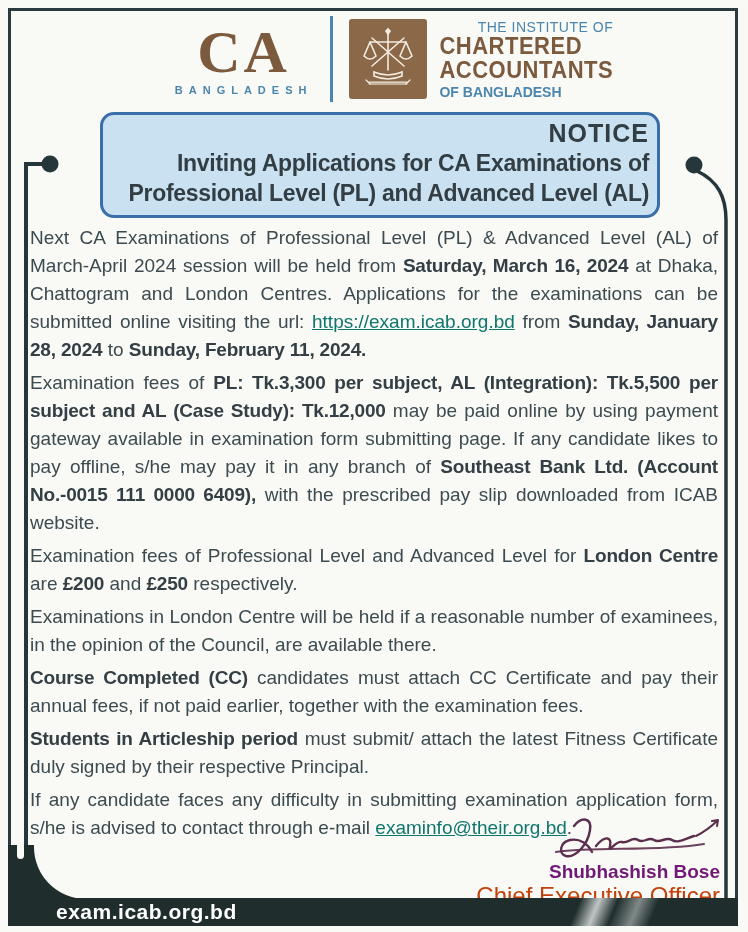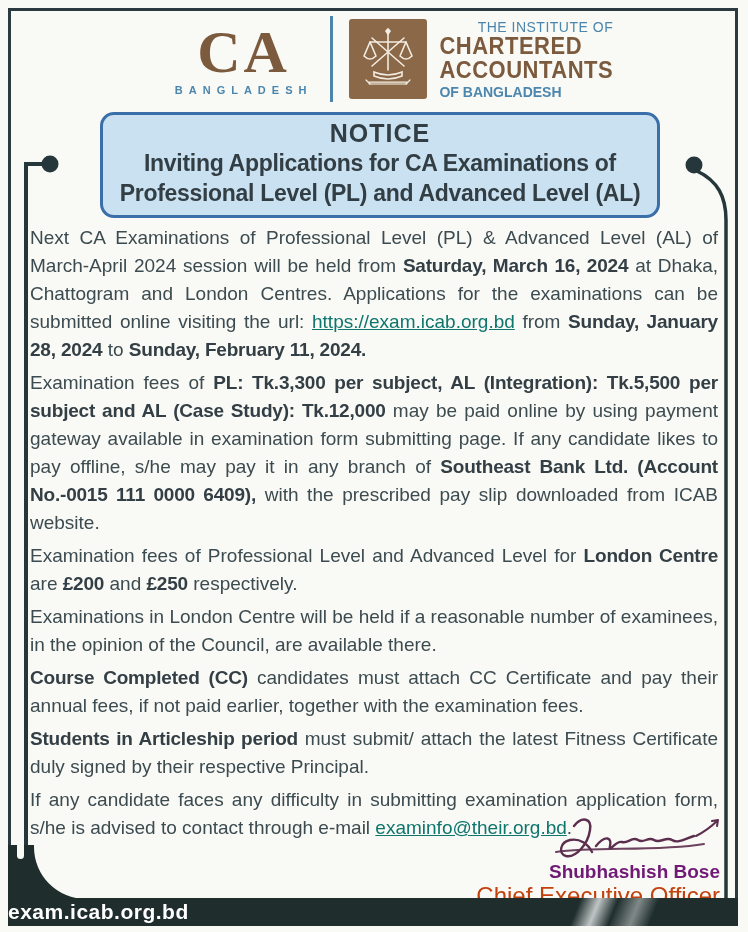--- a/index.html
+++ b/index.html
@@ -39,21 +39,21 @@
   .inst .l1 { color:#4b86ae; font-size:14px; font-weight:normal; letter-spacing:.5px;text-align:right; }
   .inst .l2, .inst .l3 {
     color:#7b5a3d; font-size:22px; font-weight:bold; letter-spacing:.5px;
     margin-top:2px; transform:scaleY(1.05);
   }
   .inst .l4 { color:#4b86ae; font-size:14px; font-weight:bold; margin-top:3px; }
   
   .notice-box {
     position:absolute; left:100px; top:112px; width:560px;
     background:#c9e1f0; border:3px solid #3a6fa9; border-radius:14px;
-    text-align:center; padding:4px 8px 7px 8px; color:#323e44;
+    text-align:right; padding:4px 8px 7px 8px; color:#323e44;
   }
   .notice-title { font-size:25px; font-weight:bold; letter-spacing:1px; line-height:29px; }
   .notice-sub { font-size:23px; font-weight:bold; line-height:30px; letter-spacing:-0.3px; }
   
   .content {
     position:absolute; left:30px; top:224px; width:688px;
     font-size:19px; line-height:28px; text-align:justify;
   }
   .content p { margin-bottom:5px; }
   .content .b { font-weight:bold; color:#333f45; letter-spacing:-0.2px; }
@@ -73,21 +73,21 @@
     position:absolute; left:17px; top:845px; width:7px; height:14px;
     background:#f9f9f5; border-radius:0 0 4px 4px;
   }
   .footer-bar {
     position:absolute; left:8px; top:898px; width:730px; height:28px;
     background:#1f2e2d; display:flex; align-items:center;
     overflow:hidden;
   }
   .footer-url {
     color:#ffffff; font-weight:bold; font-size:21px; letter-spacing:.5px;
-    position:relative; z-index:2;
+    padding-left:48px; position:relative; z-index:2;
   }
   .bar-streak {
     position:absolute; right:0; top:0; width:260px; height:100%;
     background:linear-gradient(112deg,
       transparent 38%, rgba(244,247,246,.75) 45%, rgba(31,46,45,1) 52%,
       rgba(244,247,246,.45) 60%, transparent 67%);
   }
   .deco-overlay { position:absolute; left:0; top:0; pointer-events:none; }
 </style>
 </head>

